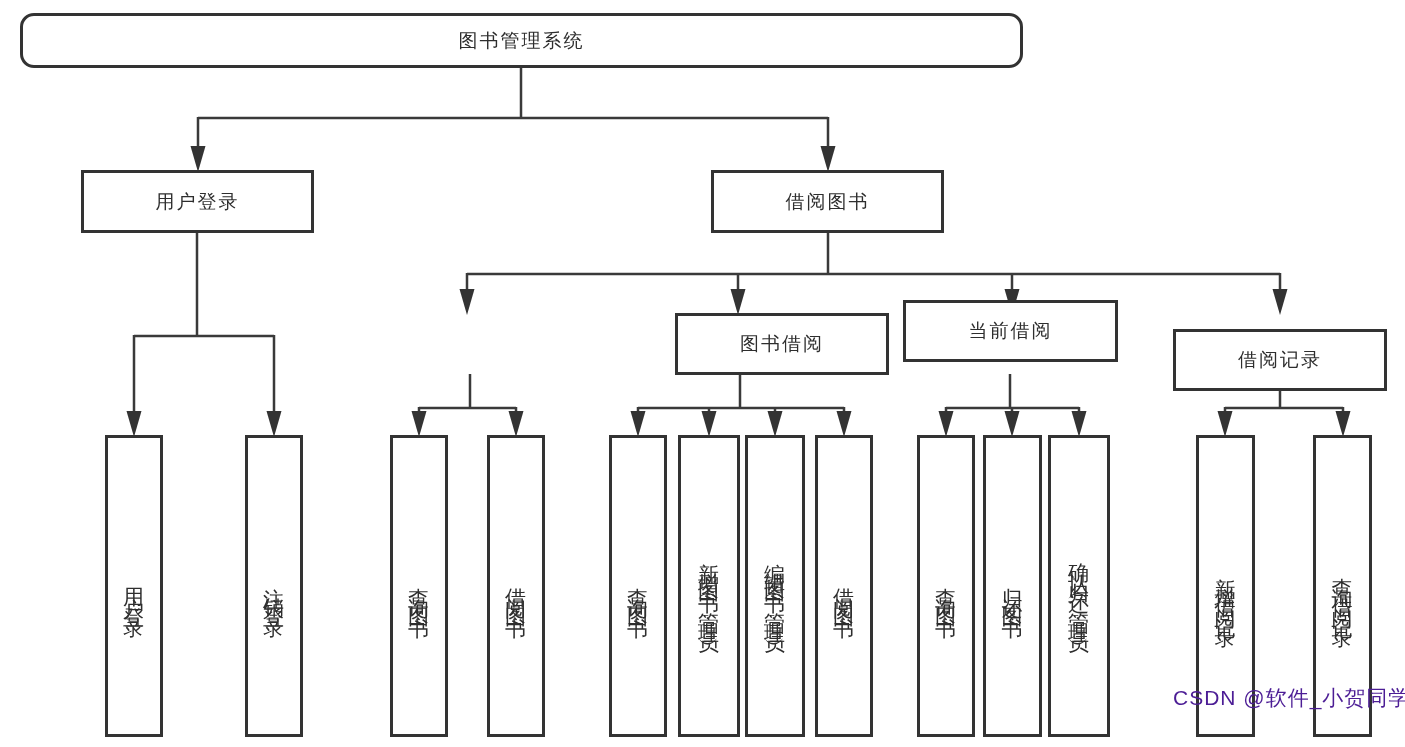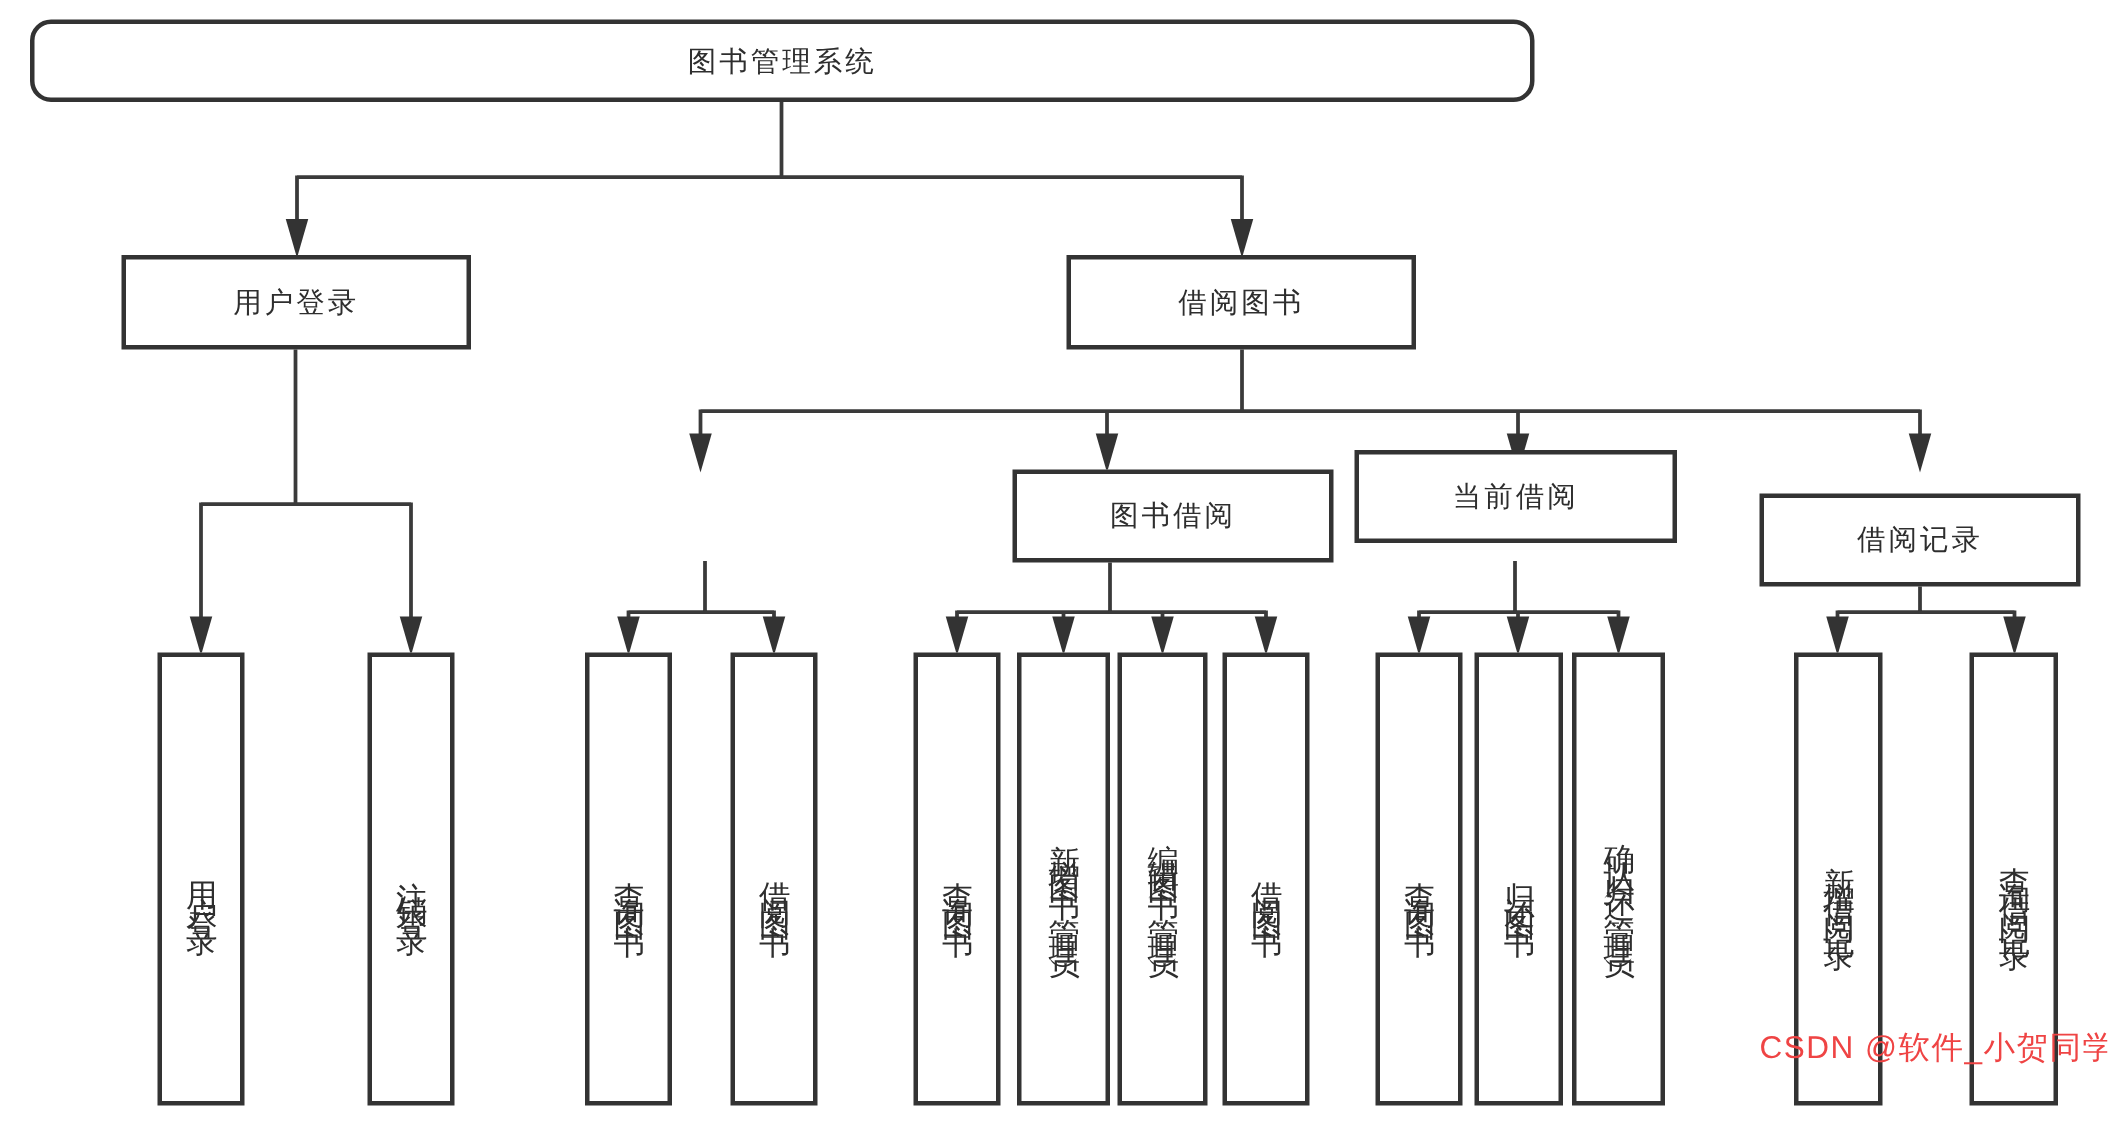--- a/index.html
+++ b/index.html
@@ -7,21 +7,21 @@
   .canvas{position:relative;width:1405px;height:747px;background:#ffffff;overflow:hidden;}
   svg.connectors{position:absolute;left:0;top:0;z-index:1;}
   .box{position:absolute;z-index:2;background:#ffffff;border:3px solid #333333;
        box-sizing:border-box;display:flex;align-items:center;justify-content:center;
        color:#2e2e2e;}
   .hbox{font-size:19px;letter-spacing:2px;}
   .vbox{font-size:21px;}
   .vbox .vtext{writing-mode:vertical-rl;letter-spacing:10px;line-height:1;
        display:block;margin-bottom:-10px;}
   .watermark{position:absolute;z-index:3;left:1173px;top:684px;width:232px;
-       font-size:21px;color:#ef4444;letter-spacing:1px;white-space:nowrap;}
+       font-size:21px;color:#4c1d95;letter-spacing:1px;white-space:nowrap;}
 </style>
 </head>
 <body>
 
 <div class="canvas">
 
   <svg class="connectors" width="1405" height="747">
     <g stroke="#3a3a3a" stroke-width="2.5" fill="none">
 
       <path d="M521,66 V118 M198,118 H828 M198,117 V150 M828,117 V150"></path>

